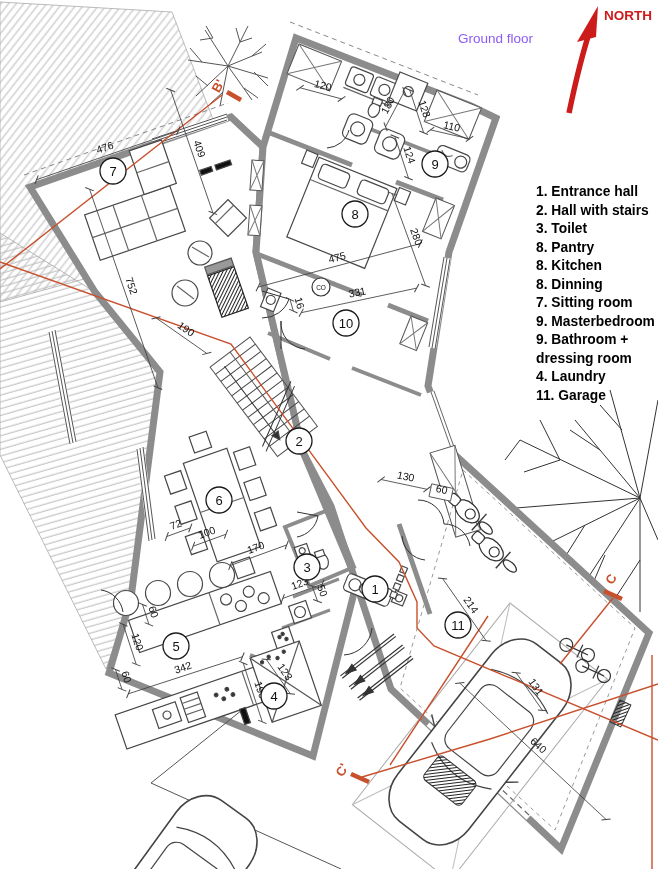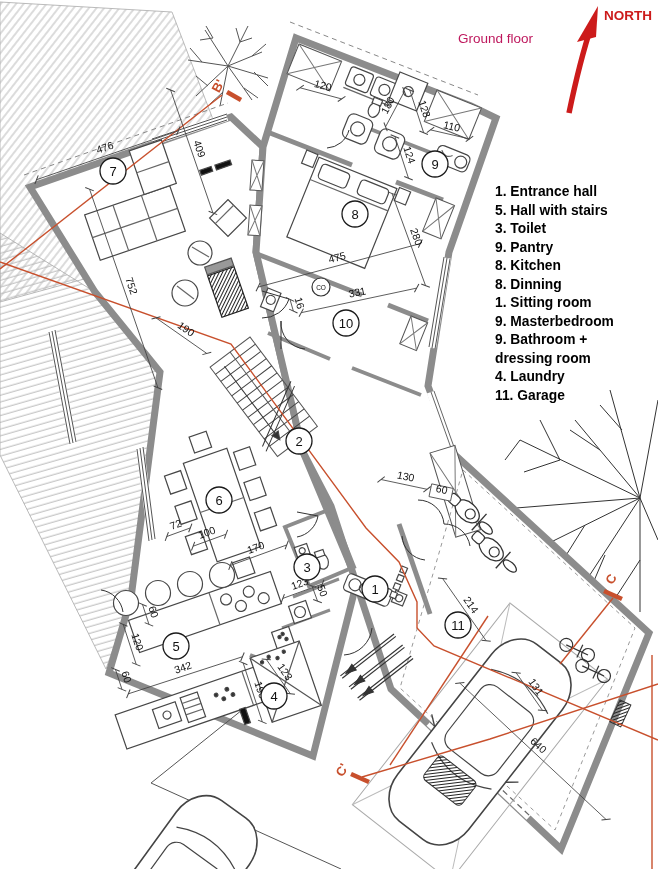--- a/index.html
+++ b/index.html
@@ -1,23 +1,23 @@
 <!DOCTYPE html>
 <html><head>
 <meta charset="utf-8">
 <style>
   html,body{margin:0;padding:0;background:#fff;}
   .stage{position:relative;width:658px;height:869px;background:#ffffff;overflow:hidden;
          font-family:"Liberation Sans",sans-serif;}
   .stage svg{position:absolute;left:0;top:0;}
   svg text{font-family:"Liberation Sans",sans-serif;}
-  #title{position:absolute;left:458px;top:31px;font-size:13.5px;color:#be185d;}
+  #title{position:absolute;left:458px;top:31px;font-size:13.5px;color:#8b5cf6;}
   #legend{position:absolute;left:495px;top:183px;font-size:13.8px;font-weight:bold;
           color:#000;line-height:18.5px;}
-  .legend-line{white-space:nowrap;}
+  .legend-line{white-space:nowrap;margin-left:41px;}
   #north-label{position:absolute;left:604px;top:8px;color:#cc1b1b;font-weight:bold;font-size:13.5px;}
 </style>
 </head>
 <body>
 
 <div class="stage">
 
 <svg width="658" height="869" viewBox="0 0 658 869">
   <defs>
     <pattern id="hatch1" width="6" height="6" patternUnits="userSpaceOnUse" patternTransform="rotate(-52)">
@@ -625,26 +625,26 @@
   <g>
     <path d="M569,113 Q580,60 592,24" stroke="#cc1b1b" stroke-width="5.5" fill="none"></path>
     <polygon points="598,6 577,42 596,37" fill="#cc1b1b"></polygon>
   </g>
 </svg>
 
 <div id="title">Ground floor</div>
 <div id="north-label">NORTH</div>
 <div id="legend">
       <div class="legend-line">1. Entrance hall</div>
-      <div class="legend-line">5. Hall with stairs</div>
+      <div class="legend-line">2. Hall with stairs</div>
       <div class="legend-line">3. Toilet</div>
-      <div class="legend-line">9. Pantry</div>
+      <div class="legend-line">8. Pantry</div>
       <div class="legend-line">8. Kitchen</div>
       <div class="legend-line">8. Dinning</div>
-      <div class="legend-line">1. Sitting room</div>
+      <div class="legend-line">7. Sitting room</div>
       <div class="legend-line">9. Masterbedroom</div>
       <div class="legend-line">9. Bathroom +</div>
       <div class="legend-line">dressing room</div>
       <div class="legend-line">4. Laundry</div>
       <div class="legend-line">11. Garage</div>
     </div>
 
 </div>
 
 </body></html>

